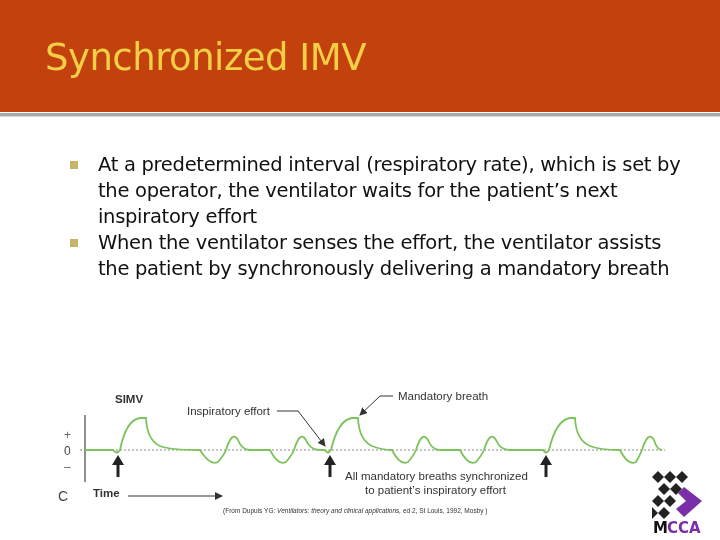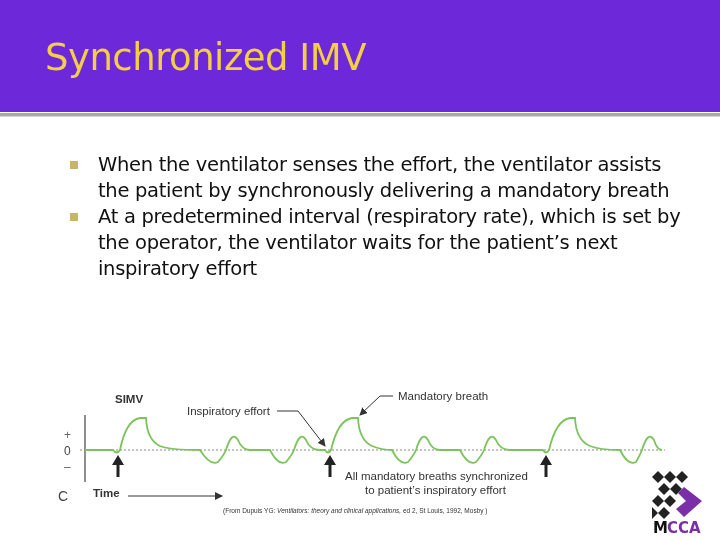--- a/index.html
+++ b/index.html
@@ -1,17 +1,17 @@
 <!DOCTYPE html>
 <html><head>
 <meta charset="utf-8">
 <style>
   html, body { margin:0; padding:0; }
   body { width:720px; height:540px; background:#ffffff; position:relative; overflow:hidden; font-family:"Liberation Sans", sans-serif; }
-  .header { position:absolute; left:0; top:0; width:720px; height:112px; background:#6d28d9; }
+  .header { position:absolute; left:0; top:0; width:720px; height:112px; background:#c2410c; }
   .title { position:absolute; left:45px; top:36px; font-family:"DejaVu Sans", sans-serif; font-size:37px; color:#f3cf45; letter-spacing:-0.5px; }
   .rule1 { position:absolute; left:0; top:113px; width:720px; height:3px; background:#a8a8a8; }
   .rule2 { position:absolute; left:0; top:116px; width:720px; height:1px; background:#d8d8d8; }
   .bullets { position:absolute; left:70px; top:152px; width:620px; }
   .bullet { position:relative; padding-left:28px; font-family:"DejaVu Sans", sans-serif; font-size:19.5px; line-height:26px; color:#111; letter-spacing:-0.3px; margin-bottom:0; }
   .bullet .sq { position:absolute; left:0; top:9px; width:8px; height:8px; background:#c9b46a; }
   svg.fig { position:absolute; left:0; top:370px; }
   .logo { position:absolute; left:648px; top:465px; width:70px; height:70px; }
 </style>
 </head>
@@ -19,25 +19,25 @@
 
 <div class="header">
   <div class="title">Synchronized IMV</div>
 </div>
 <div class="rule1"></div>
 <div class="rule2"></div>
 
 <div class="bullets">
   <div class="bullet">
     <span class="sq"></span>
-    <span>When the ventilator senses the effort, the ventilator assists the patient by synchronously delivering a mandatory breath</span>
+    <span>At a predetermined interval (respiratory rate), which is set by the operator, the ventilator waits for the patient’s next inspiratory effort</span>
   </div>
   <div class="bullet">
     <span class="sq"></span>
-    <span>At a predetermined interval (respiratory rate), which is set by the operator, the ventilator waits for the patient’s next inspiratory effort</span>
+    <span>When the ventilator senses the effort, the ventilator assists the patient by synchronously delivering a mandatory breath</span>
   </div>
 </div>
 
 <svg class="fig" width="720" height="170" viewBox="0 370 720 170">
   <defs>
     <marker id="ah" markerWidth="8" markerHeight="8" refX="7" refY="4" orient="auto">
       <path d="M0,0 L8,4 L0,8 Z" fill="#333"></path>
     </marker>
   </defs>
 

